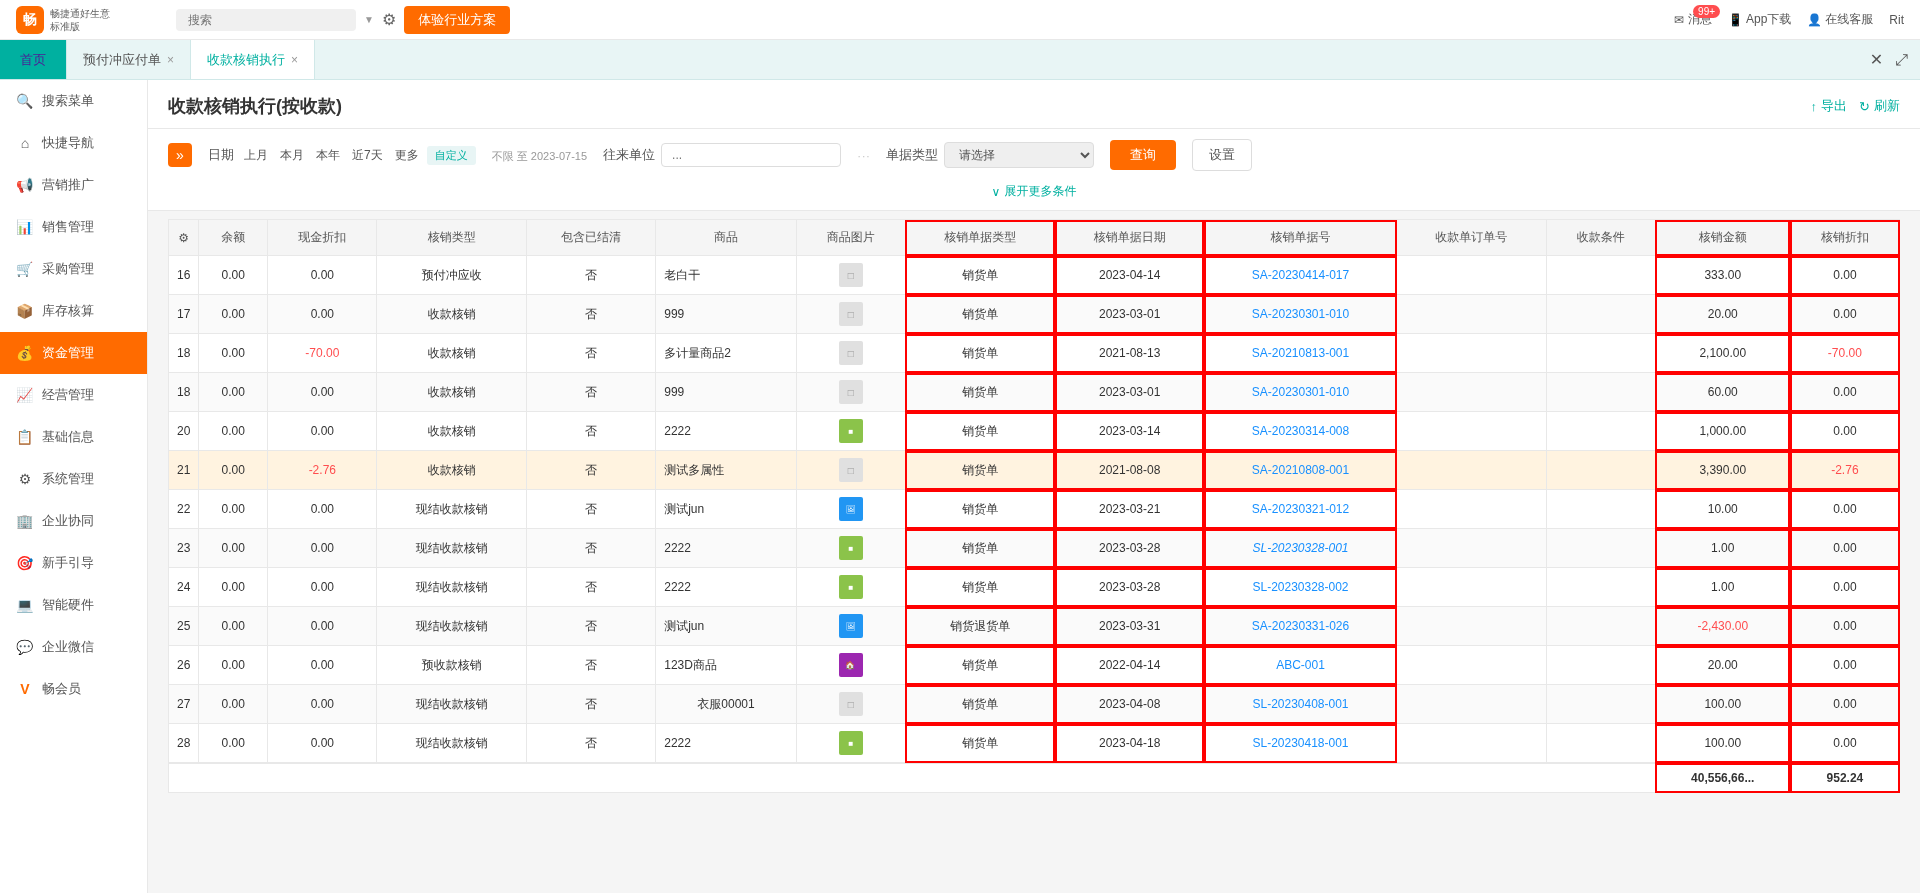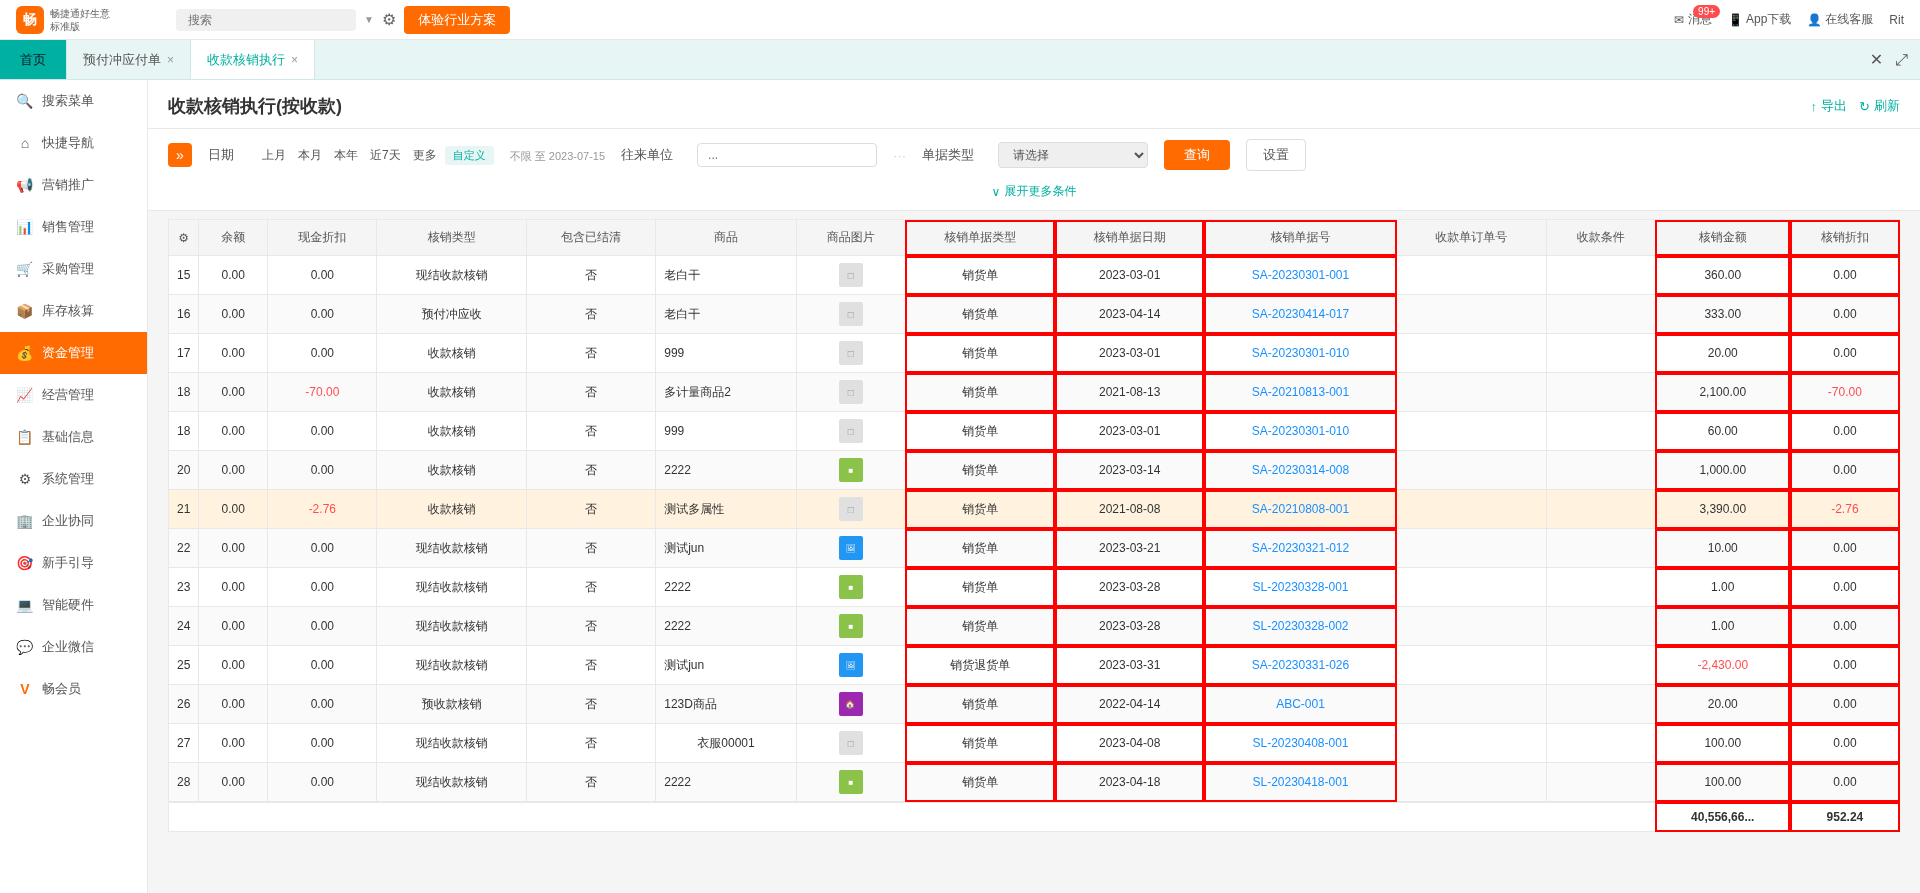--- a/index.html
+++ b/index.html
@@ -19,21 +19,21 @@
     .msg-badge { position: relative; display: flex; align-items: center; gap: 4px; color: #555; font-size: 12px; cursor: pointer; }
     .badge { background: #ff4d4f; color: white; border-radius: 10px; padding: 1px 5px; font-size: 10px; position: absolute; top: -6px; right: -8px; }
     .top-link { color: #555; font-size: 12px; cursor: pointer; display: flex; align-items: center; gap: 3px; }
     .user-name { color: #555; font-size: 12px; }
 
     
     .tab-bar { height: 40px; background: #e8f5f5; display: flex; align-items: stretch; border-bottom: 1px solid #d0e8e8; }
     .tab { display: flex; align-items: center; padding: 0 16px; gap: 6px; cursor: pointer; font-size: 13px; color: #555; border-right: 1px solid #d0e8e8; position: relative; }
     .tab.active { background: white; color: #00b0a0; font-weight: 500; }
     .tab-close { color: #999; font-size: 12px; cursor: pointer; }
-    .tab-home { background: #00b0a0; color: #0f172a; font-size: 13px; padding: 0 20px; display: flex; align-items: center; }
+    .tab-home { background: #00b0a0; color: #4c1d95; font-size: 13px; padding: 0 20px; display: flex; align-items: center; }
     .tab-bar-end { margin-left: auto; display: flex; align-items: center; padding: 0 12px; gap: 12px; }
     .tab-bar-end span { color: #555; font-size: 16px; cursor: pointer; }
 
     
     .main-layout { display: flex; height: calc(893px - 80px); }
 
     
     .sidebar { width: 148px; background: white; border-right: 1px solid #e8e8e8; display: flex; flex-direction: column; overflow-y: auto; }
     .sidebar-item { display: flex; align-items: center; gap: 8px; padding: 12px 16px; cursor: pointer; color: #555; font-size: 13px; }
     .sidebar-item.active { background: #ff6b00; color: white; border-radius: 0; }
@@ -45,21 +45,21 @@
     
     .page-header { background: white; padding: 14px 20px 10px; border-bottom: 1px solid #e8e8e8; display: flex; align-items: center; justify-content: space-between; }
     .page-title { font-size: 18px; font-weight: 600; color: #333; }
     .header-actions { display: flex; gap: 12px; }
     .action-btn { display: flex; align-items: center; gap: 4px; color: #00b0a0; font-size: 13px; cursor: pointer; }
 
     
     .filter-area { background: white; padding: 10px 20px; border-bottom: 1px solid #e8e8e8; }
     .filter-row { display: flex; align-items: center; gap: 16px; flex-wrap: wrap; }
     .filter-expand { background: #ff6b00; color: white; border: none; border-radius: 4px; width: 24px; height: 24px; cursor: pointer; display: flex; align-items: center; justify-content: center; font-size: 14px; }
-    .filter-item { display: flex; align-items: center; gap: 24px; }
+    .filter-item { display: flex; align-items: center; gap: 6px; }
     .filter-label { color: #555; font-size: 13px; }
     .filter-date-btns { display: flex; gap: 4px; align-items: center; }
     .date-btn { color: #555; font-size: 12px; cursor: pointer; padding: 2px 4px; }
     .date-btn.custom { background: #e8f5f5; color: #00b0a0; border-radius: 3px; padding: 2px 8px; font-size: 11px; }
     .date-range { color: #999; font-size: 11px; margin-top: 2px; }
     .filter-input { border: 1px solid #ddd; border-radius: 4px; padding: 4px 10px; font-size: 12px; color: #999; width: 200px; }
     .filter-divider { color: #ccc; }
     .filter-select { border: 1px solid #ddd; border-radius: 4px; padding: 4px 10px; font-size: 12px; color: #555; min-width: 150px; }
     .query-btn { background: #ff6b00; color: white; border: none; border-radius: 4px; padding: 6px 20px; font-size: 13px; cursor: pointer; }
     .settings-btn { background: white; color: #555; border: 1px solid #ddd; border-radius: 4px; padding: 6px 16px; font-size: 13px; cursor: pointer; }
@@ -275,45 +275,29 @@
             <th style="outline: 2px solid red; outline-offset: -2px;">核销单据类型</th>
             <th style="outline: 2px solid red; outline-offset: -2px;">核销单据日期</th>
             <th style="outline: 2px solid red; outline-offset: -2px;">核销单据号</th>
             <th>收款单订单号</th>
             <th>收款条件</th>
             <th style="outline: 2px solid red; outline-offset: -2px;">核销金额</th>
             <th style="outline: 2px solid red; outline-offset: -2px;">核销折扣</th>
           </tr>
         </thead>
         <tbody id="table-body">
-        <tr>
-    <td>15</td>
-    <td>0.00</td>
-    <td style="">0.00</td>
-    <td>现结收款核销</td>
+            <tr>
+    <td>16</td>
+    <td>0.00</td>
+    <td style="">0.00</td>
+    <td>预付冲应收</td>
     <td>否</td>
     <td style="text-align:left;">老白干</td>
     <td><div class="img-placeholder">□</div></td>
     <td style="outline: 2px solid red; outline-offset: -2px;">销货单</td>
-    <td style="outline: 2px solid red; outline-offset: -2px;">2023-03-01</td>
-    <td style="outline: 2px solid red; outline-offset: -2px;"><a class="link-text">SA-20230301-001</a></td>
-    <td></td>
-    <td></td>
-    <td style="; outline: 2px solid red; outline-offset: -2px;">360.00</td>
-    <td style="; outline: 2px solid red; outline-offset: -2px;">0.00</td>
-  </tr>
-            <tr>
-    <td>16</td>
-    <td>0.00</td>
-    <td style="">0.00</td>
-    <td>预付冲应收</td>
-    <td>否</td>
-    <td style="text-align:left;">老白干</td>
-    <td><div class="img-placeholder">□</div></td>
-    <td style="outline: 2px solid red; outline-offset: -2px;">销货单</td>
     <td style="outline: 2px solid red; outline-offset: -2px;">2023-04-14</td>
     <td style="outline: 2px solid red; outline-offset: -2px;"><a class="link-text">SA-20230414-017</a></td>
     <td></td>
     <td></td>
     <td style="; outline: 2px solid red; outline-offset: -2px;">333.00</td>
     <td style="; outline: 2px solid red; outline-offset: -2px;">0.00</td>
   </tr>
             <tr>
     <td>17</td>
     <td>0.00</td>
@@ -413,21 +397,21 @@
             <tr>
     <td>23</td>
     <td>0.00</td>
     <td style="">0.00</td>
     <td>现结收款核销</td>
     <td>否</td>
     <td style="text-align:left;">2222</td>
     <td><div class="img-product">■</div></td>
     <td style="outline: 2px solid red; outline-offset: -2px;">销货单</td>
     <td style="outline: 2px solid red; outline-offset: -2px;">2023-03-28</td>
-    <td style="outline: 2px solid red; outline-offset: -2px;"><a class="link-text">SL-20230328-001</a></td>
+    <td style="outline: 2px solid red; outline-offset: -2px; font-style: italic;"><a class="link-text">SL-20230328-001</a></td>
     <td></td>
     <td></td>
     <td style="; outline: 2px solid red; outline-offset: -2px;">1.00</td>
     <td style="; outline: 2px solid red; outline-offset: -2px;">0.00</td>
   </tr>
             <tr>
     <td>24</td>
     <td>0.00</td>
     <td style="">0.00</td>
     <td>现结收款核销</td>

